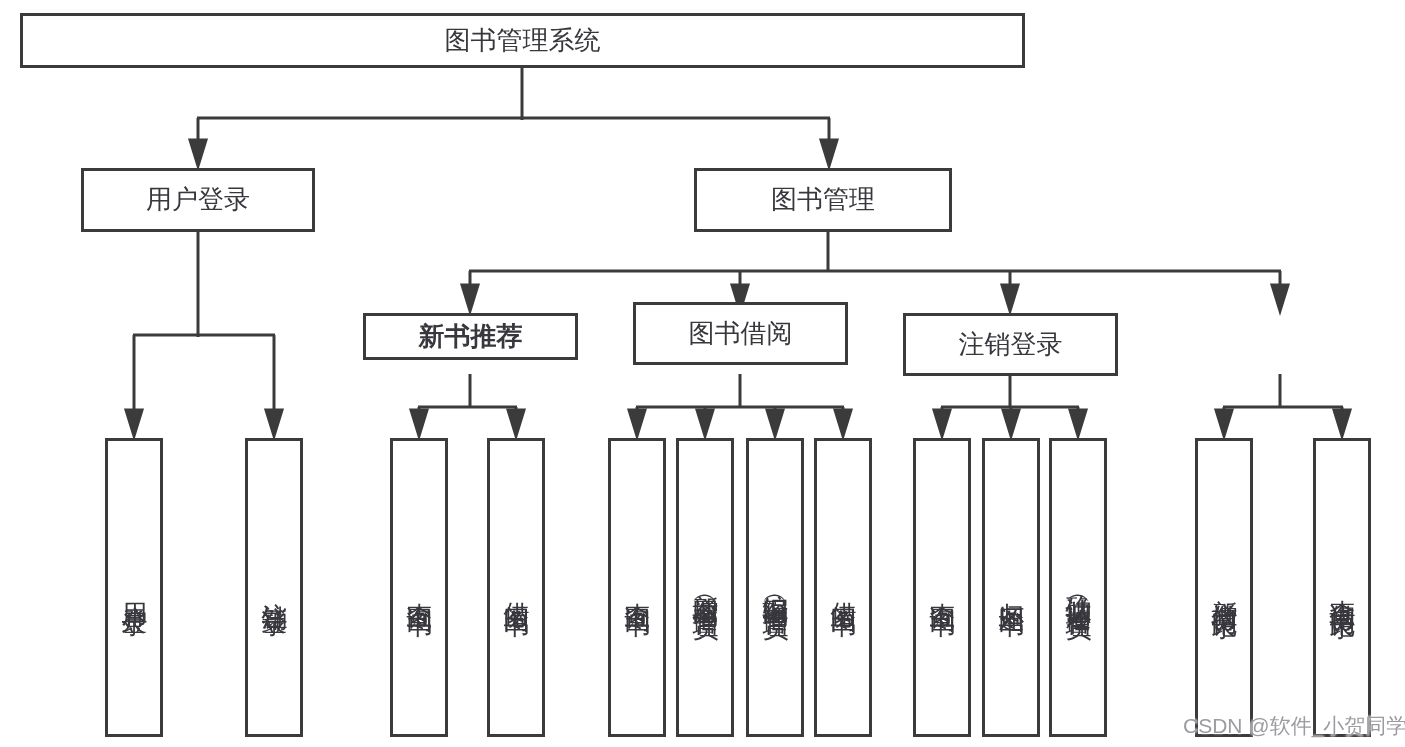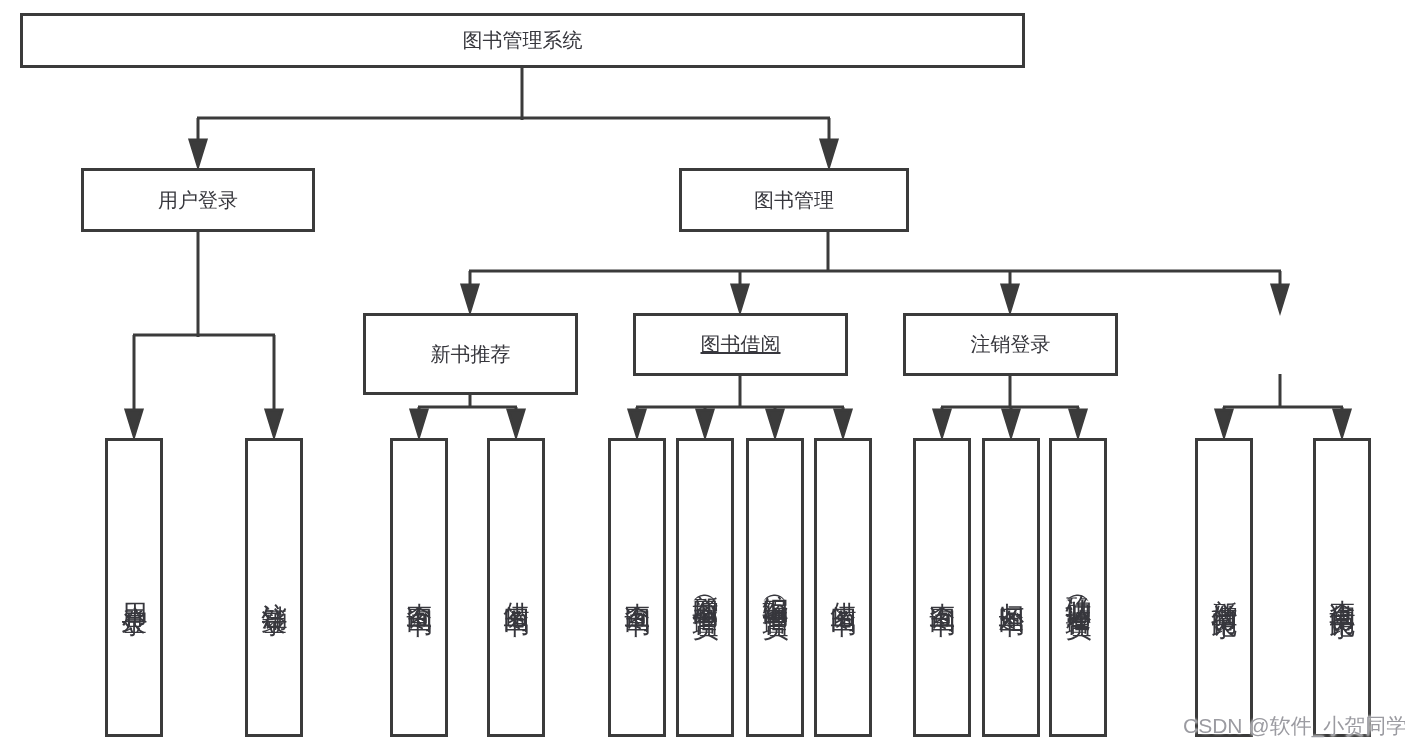--- a/index.html
+++ b/index.html
@@ -11,35 +11,35 @@
     overflow:hidden;
   }
   .wires{position:absolute;left:0;top:0;width:1405px;height:747px;}
   .node{
     position:absolute;
     box-sizing:border-box;
     border:3px solid #3b3b3b;
     background:#ffffff;
     display:flex;align-items:center;justify-content:center;
     color:#37373d;
-    font-size:20px;
+    font-size:26px;
     text-align:center;
     line-height:1.15;
   }
   .vnode{
     writing-mode:vertical-rl;
     letter-spacing:3px;
     top:438px;width:58px;height:299px;
     font-size:26px;
   }
   .root{left:20px;top:13px;width:1005px;height:55px;}
   .n-userlogin{left:81px;top:168px;width:234px;height:64px;}
-  .n-bookmgmt{left:679px;top:168px;width:230px;height:64px;}
-  .n-newbook{left:363px;top:313px;width:215px;height:82px;}
-  .n-borrow{left:633px;top:313px;width:215px;height:63px;text-decoration:underline;}
+  .n-bookmgmt{left:694px;top:168px;width:258px;height:64px;}
+  .n-newbook{left:363px;top:313px;width:215px;height:47px;font-weight:bold;}
+  .n-borrow{left:633px;top:302px;width:215px;height:63px;}
   .n-current{left:903px;top:313px;width:215px;height:63px;}
   .n-records{left:1172px;top:313px;width:216px;height:63px;}
   .v1{left:105px;}  .v2{left:245px;}
   .v3{left:390px;}  .v4{left:487px;}
   .v5{left:608px;}  .v6{left:676px;}  .v7{left:746px;}  .v8{left:814px;}
   .v9{left:913px;}  .v10{left:982px;} .v11{left:1049px;}
   .v12{left:1195px;}.v13{left:1313px;}
   .watermark{
     position:absolute;left:1183px;top:712px;
     font-size:21px;color:#9b9ba1;white-space:nowrap;

